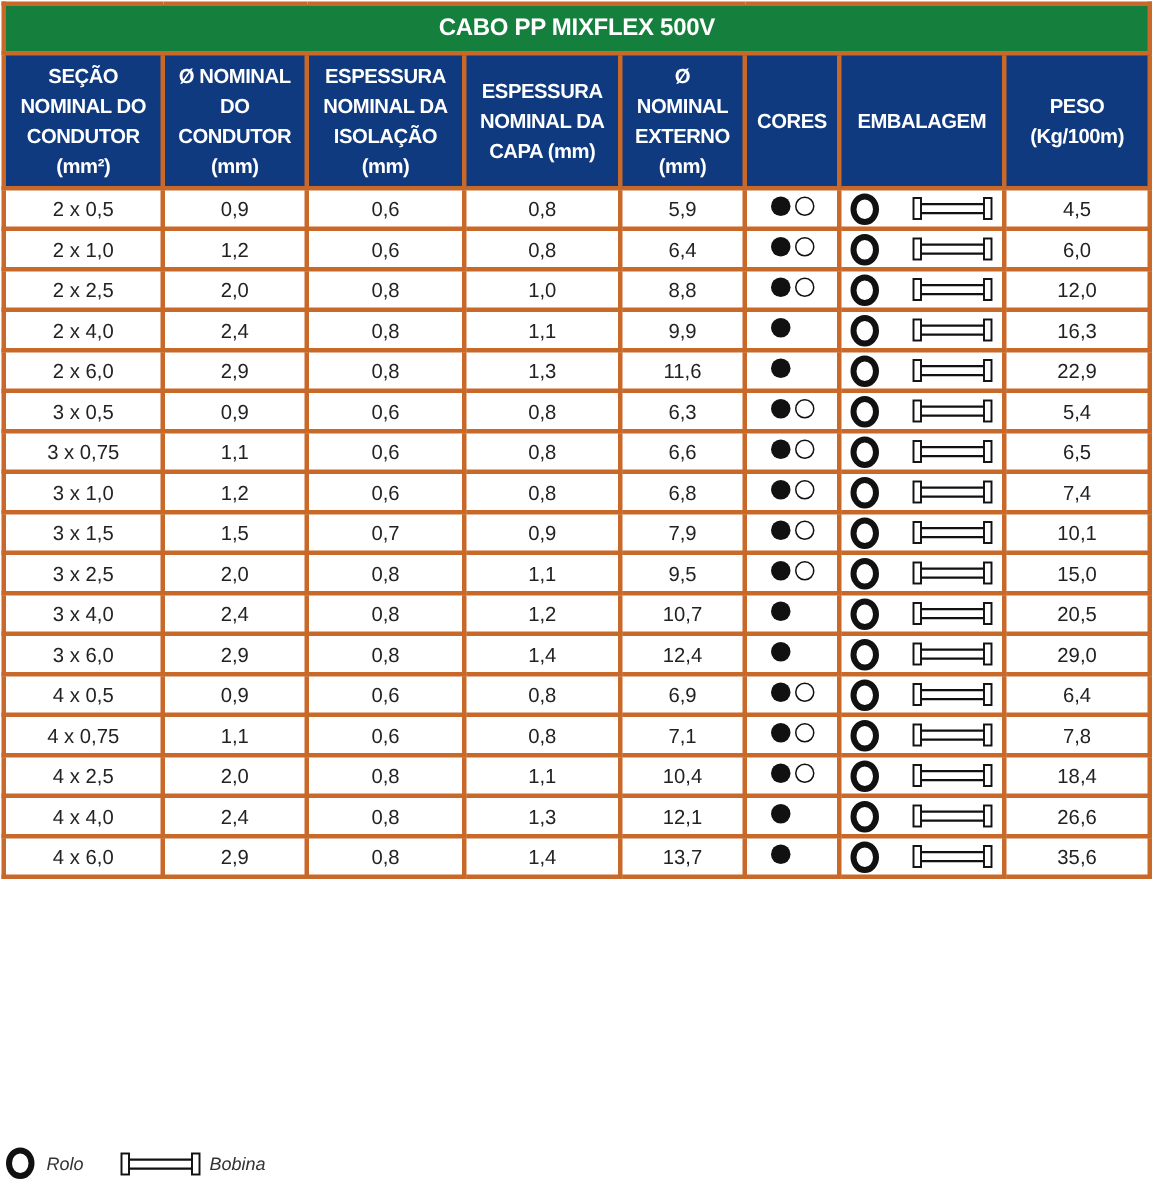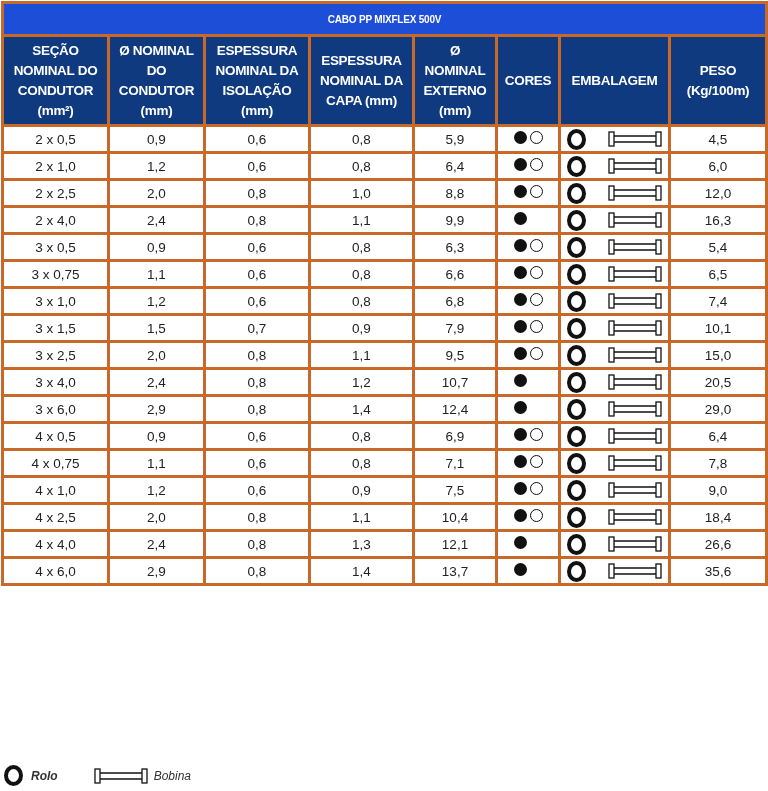--- a/index.html
+++ b/index.html
@@ -1,36 +1,36 @@
 <!DOCTYPE html>
 <html><head>
 <meta charset="utf-8">
 <style>
   html, body { margin: 0; padding: 0; background: #ffffff; }
   body { width: 768px; height: 791px; position: relative; overflow: hidden;
          font-family: "DejaVu Sans Condensed", "Liberation Sans", sans-serif; }
   table.spec { position: absolute; left: 1px; top: 1px; width: 764px;
                border-collapse: collapse; table-layout: fixed; }
   table.spec td, table.spec th { border: 3px solid #c8692a; padding: 0; text-align: center; vertical-align: middle; }
-  .title-cell { background: #1d4ed8; color: #ffffff; height: 30px; font-weight: bold; font-size: 10px;
+  .title-cell { background: #15803d; color: #ffffff; height: 30px; font-weight: bold; font-size: 16px;
                 font-family: "Liberation Sans", sans-serif; letter-spacing: -0.2px; }
   .hdr { background: #0f3a80; color: #ffffff; height: 87px; font-weight: bold; font-size: 13.5px;
          line-height: 20px; font-family: "Liberation Sans", sans-serif; letter-spacing: -0.3px; }
   .hdr span { display: block; }
   td.cell { height: 24px; font-size: 13.5px; color: #222; font-family: "Liberation Sans", sans-serif; }
   .cores { display: inline-flex; align-items: center; gap: 3px; }
   .dot-black { width: 13px; height: 13px; border-radius: 50%; background: #111; display: inline-block; }
   .dot-white { width: 11px; height: 11px; border-radius: 50%; border: 1.5px solid #111; background: #fff; display: inline-block; }
   .emb { display: flex; align-items: center; justify-content: flex-start; padding-left: 6px; gap: 22px; }
   .rolo { width: 11px; height: 13px; border: 4px solid #111; border-radius: 50%; display: inline-block; }
   .bobina { display: inline-block; width: 54px; height: 16px; }
   .legend { position: absolute; left: 4px; top: 765px; display: flex; align-items: center; font-size: 12px;
             font-style: italic; color: #333; font-family: "Liberation Sans", sans-serif; }
   .legend .rolo { margin-right: 8px; }
-  .legend .lbl-rolo { margin-right: 36px; font-weight: bold; }
+  .legend .lbl-rolo { margin-right: 24px; }
   .legend .bobina { margin-right: 6px; }
 </style>
 </head>
 <body>
 
 <table class="spec">
   <colgroup>
     <col style="width:106px">
       <col style="width:96px">
       <col style="width:105px">
@@ -172,20 +172,42 @@
               <rect x="1" y="1" width="5" height="14" fill="#fff" stroke="#111" stroke-width="1.3"></rect>
               <rect x="48" y="1" width="5" height="14" fill="#fff" stroke="#111" stroke-width="1.3"></rect>
               <line x1="6" y1="5" x2="48" y2="5" stroke="#111" stroke-width="1.5"></line>
               <line x1="6" y1="11" x2="48" y2="11" stroke="#111" stroke-width="1.5"></line>
             </svg>
           </div>
         </td>
         <td class="cell">16,3</td>
       </tr>
       <tr>
+        <td class="cell">2 x 6,0</td>
+        <td class="cell">2,9</td>
+        <td class="cell">0,8</td>
+        <td class="cell">1,3</td>
+        <td class="cell">11,6</td>
+        <td class="cell"><span class="cores" style="margin-right: 16px;">
+            <span class="dot-black"></span>
+          </span></td>
+        <td class="cell">
+          <div class="emb">
+            <span class="rolo"></span>
+            <svg class="bobina" viewBox="0 0 54 16">
+              <rect x="1" y="1" width="5" height="14" fill="#fff" stroke="#111" stroke-width="1.3"></rect>
+              <rect x="48" y="1" width="5" height="14" fill="#fff" stroke="#111" stroke-width="1.3"></rect>
+              <line x1="6" y1="5" x2="48" y2="5" stroke="#111" stroke-width="1.5"></line>
+              <line x1="6" y1="11" x2="48" y2="11" stroke="#111" stroke-width="1.5"></line>
+            </svg>
+          </div>
+        </td>
+        <td class="cell">22,9</td>
+      </tr>
+      <tr>
         <td class="cell">3 x 0,5</td>
         <td class="cell">0,9</td>
         <td class="cell">0,6</td>
         <td class="cell">0,8</td>
         <td class="cell">6,3</td>
         <td class="cell"><span class="cores">
             <span class="dot-black"></span>
             <span class="dot-white"></span>
           </span></td>
         <td class="cell">
@@ -375,43 +397,20 @@
             <span class="rolo"></span>
             <svg class="bobina" viewBox="0 0 54 16">
               <rect x="1" y="1" width="5" height="14" fill="#fff" stroke="#111" stroke-width="1.3"></rect>
               <rect x="48" y="1" width="5" height="14" fill="#fff" stroke="#111" stroke-width="1.3"></rect>
               <line x1="6" y1="5" x2="48" y2="5" stroke="#111" stroke-width="1.5"></line>
               <line x1="6" y1="11" x2="48" y2="11" stroke="#111" stroke-width="1.5"></line>
             </svg>
           </div>
         </td>
         <td class="cell">7,8</td>
-      </tr>
-      <tr>
-        <td class="cell">4 x 1,0</td>
-        <td class="cell">1,2</td>
-        <td class="cell">0,6</td>
-        <td class="cell">0,9</td>
-        <td class="cell">7,5</td>
-        <td class="cell"><span class="cores">
-            <span class="dot-black"></span>
-            <span class="dot-white"></span>
-          </span></td>
-        <td class="cell">
-          <div class="emb">
-            <span class="rolo"></span>
-            <svg class="bobina" viewBox="0 0 54 16">
-              <rect x="1" y="1" width="5" height="14" fill="#fff" stroke="#111" stroke-width="1.3"></rect>
-              <rect x="48" y="1" width="5" height="14" fill="#fff" stroke="#111" stroke-width="1.3"></rect>
-              <line x1="6" y1="5" x2="48" y2="5" stroke="#111" stroke-width="1.5"></line>
-              <line x1="6" y1="11" x2="48" y2="11" stroke="#111" stroke-width="1.5"></line>
-            </svg>
-          </div>
-        </td>
-        <td class="cell">9,0</td>
       </tr>
       <tr>
         <td class="cell">4 x 2,5</td>
         <td class="cell">2,0</td>
         <td class="cell">0,8</td>
         <td class="cell">1,1</td>
         <td class="cell">10,4</td>
         <td class="cell"><span class="cores">
             <span class="dot-black"></span>
             <span class="dot-white"></span>

